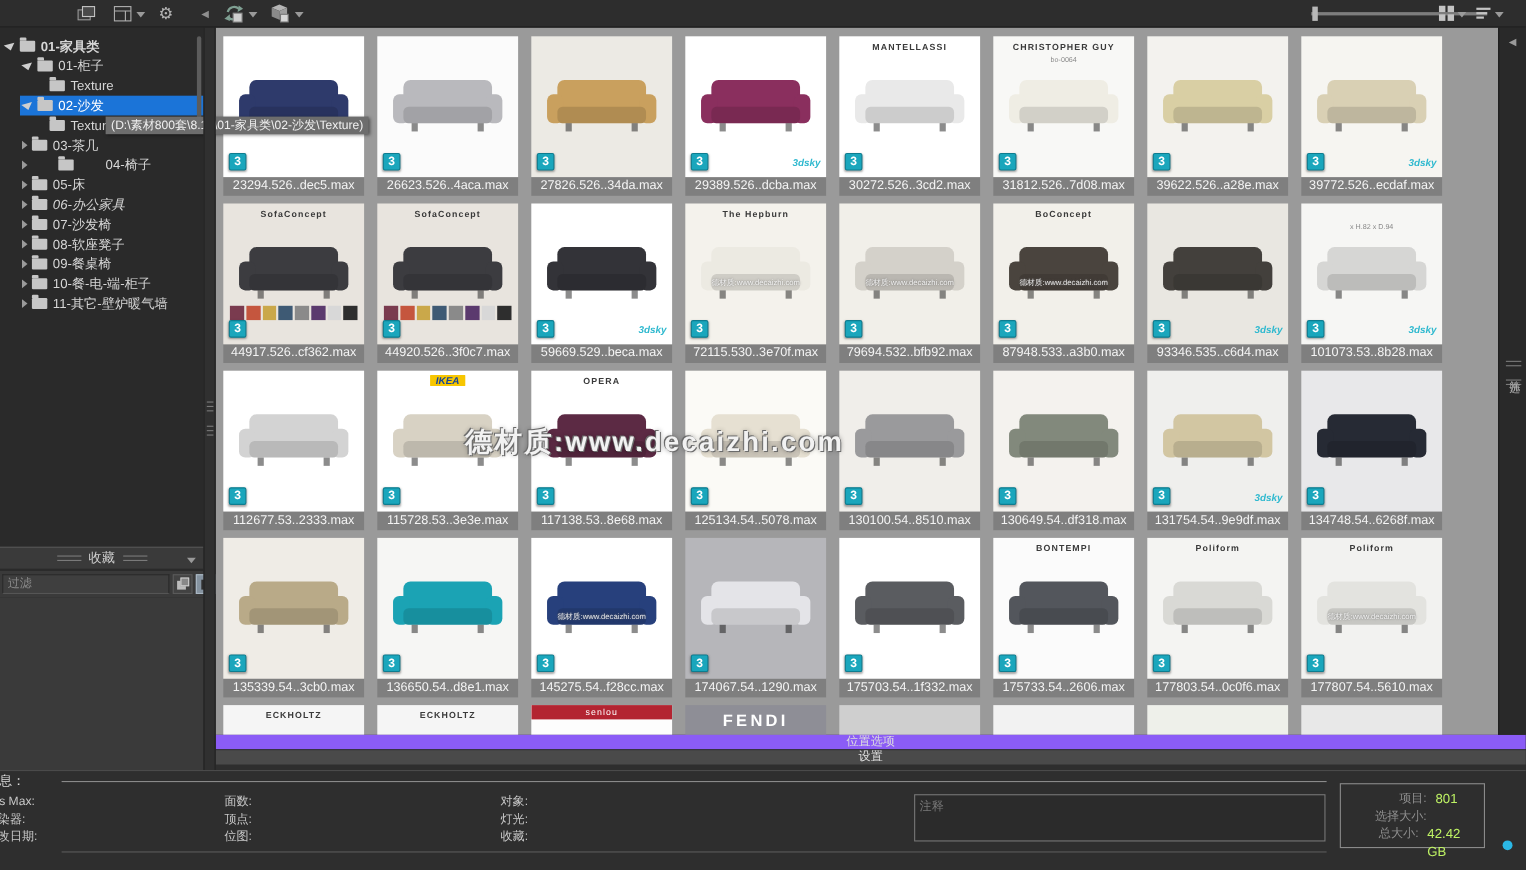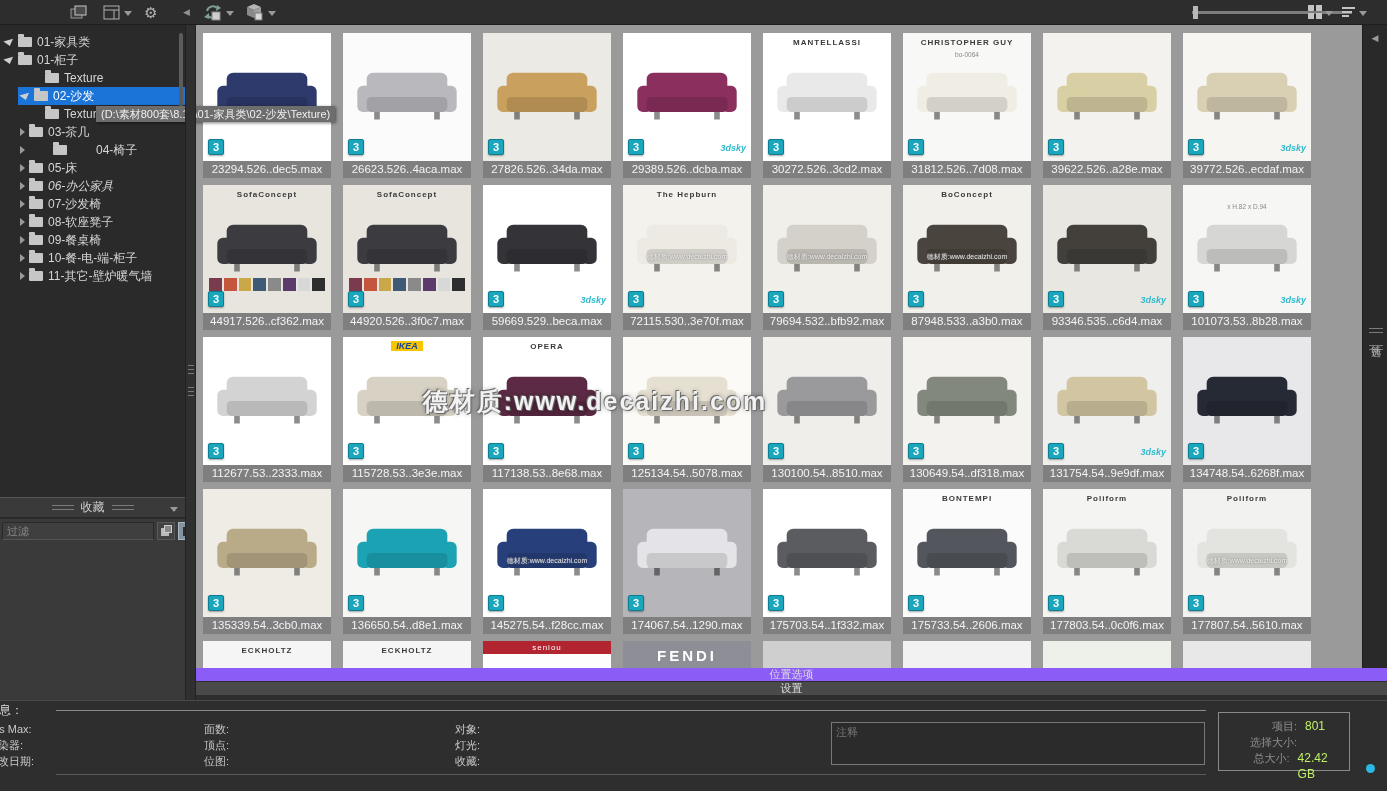--- a/index.html
+++ b/index.html
@@ -203,26 +203,26 @@
         <rect x="0" y="1" width="13" height="2" fill="#c4c4c4"></rect>
         <rect x="0" y="5" width="10" height="2" fill="#c4c4c4"></rect>
         <rect x="0" y="9" width="7" height="2" fill="#c4c4c4"></rect>
       </svg>
   </span>
   <span class="caret" style="left:1359px"></span>
 </div>
 
 <div id="sidebar">
   <div class="tree">
-      <div class="tree-row" style="padding-left: 4px;">
+      <div class="tree-row" style="padding-left: 4px; font-weight: bold;">
         <span class="tri exp"></span>
         <span class="fold"></span>
         <span>01-家具类</span>
       </div>
-      <div class="tree-row" style="padding-left: 4px;">
+      <div class="tree-row" style="padding-left: 20px;">
         <span class="tri exp"></span>
         <span class="fold"></span>
         <span>01-柜子</span>
       </div>
       <div class="tree-row" style="padding-left: 36px;">
         <span class="tri none"></span>
         <span class="fold"></span>
         <span>Texture</span>
       </div>
       <div class="tree-row sel" style="padding-left: 20px;">

